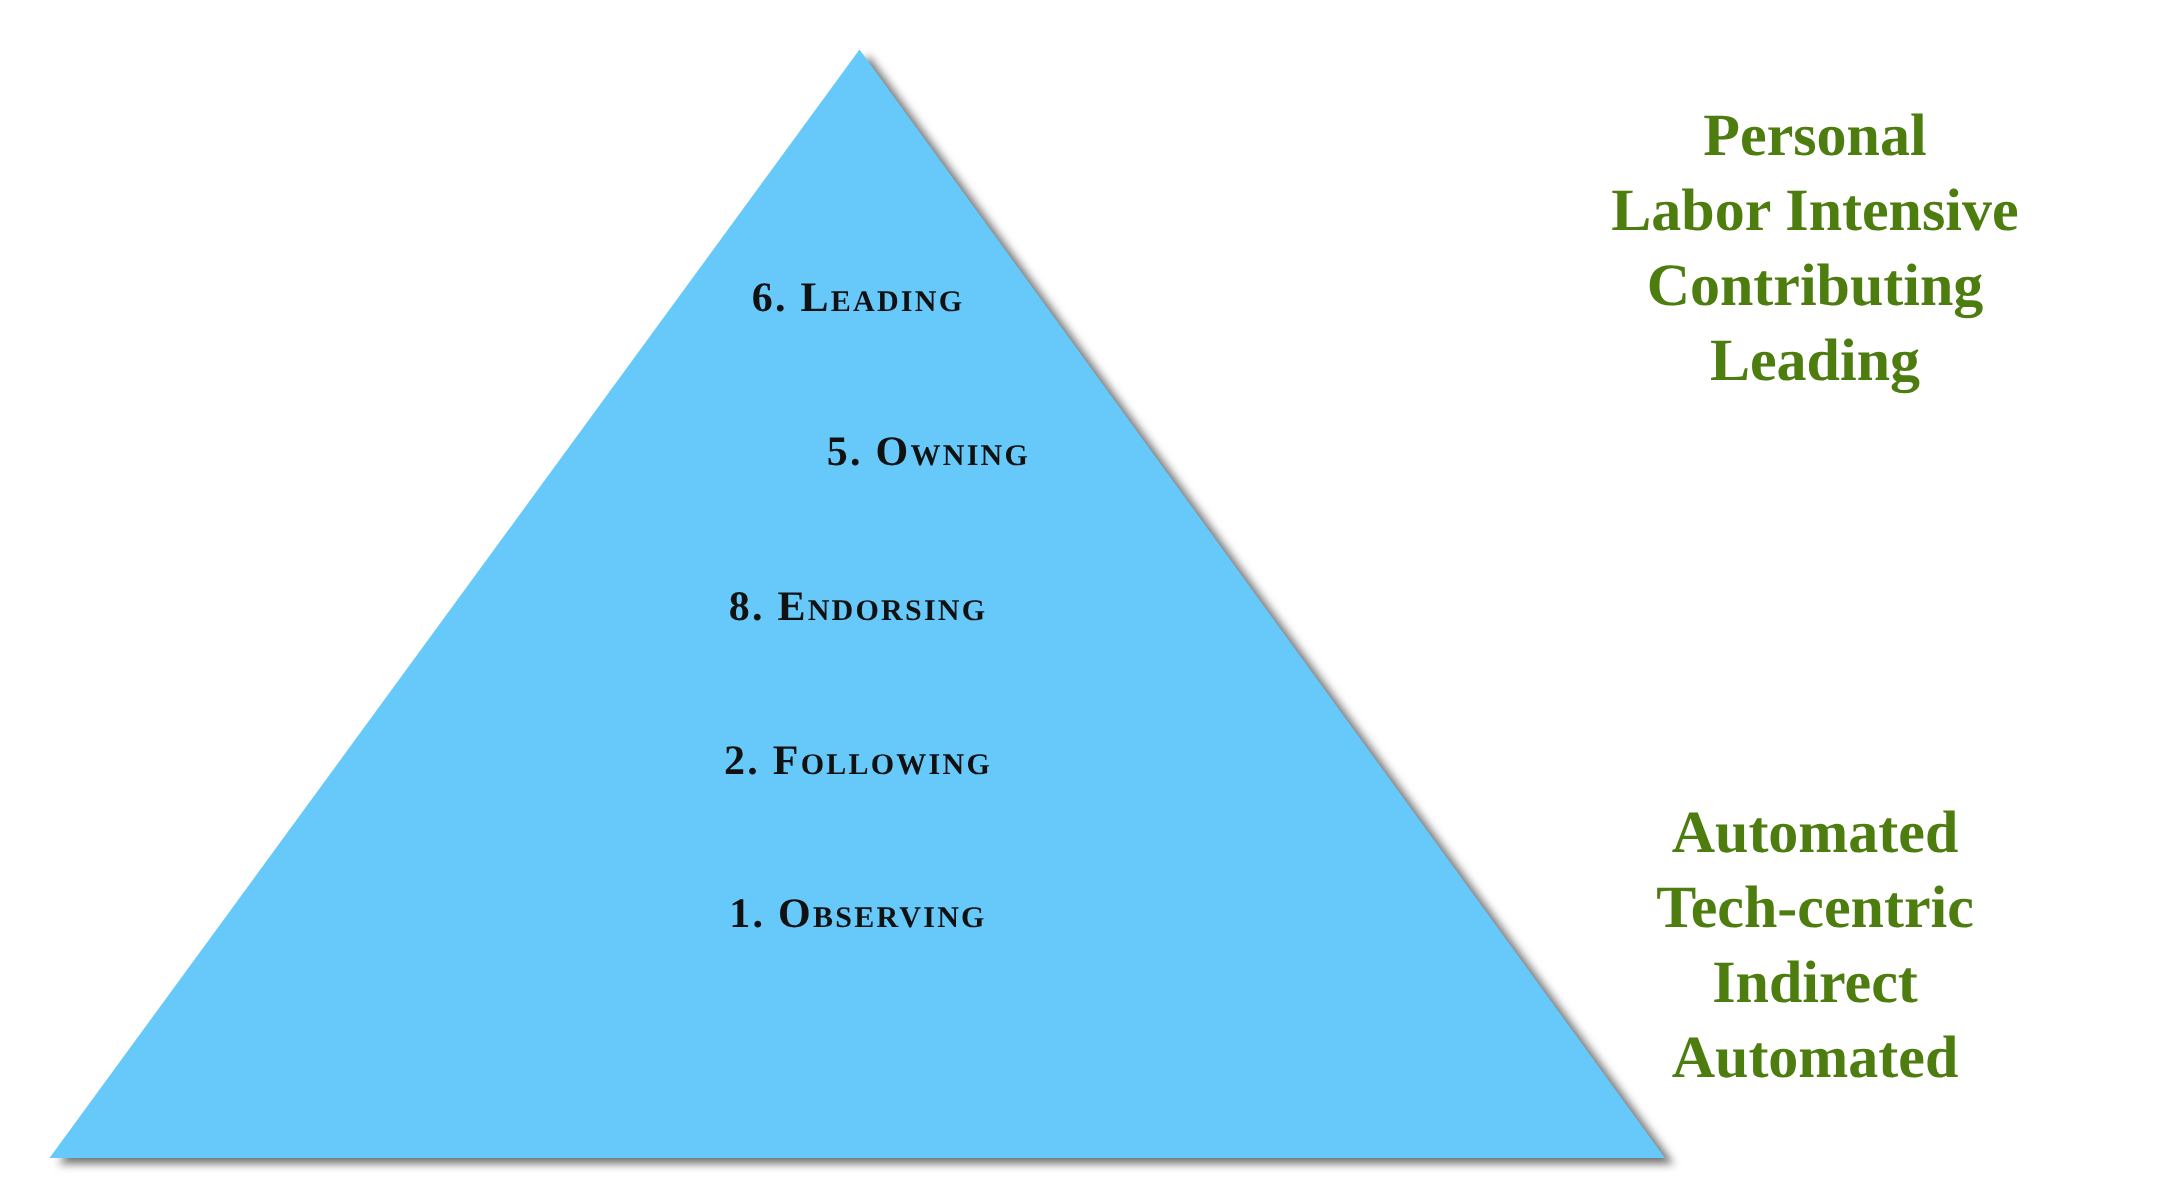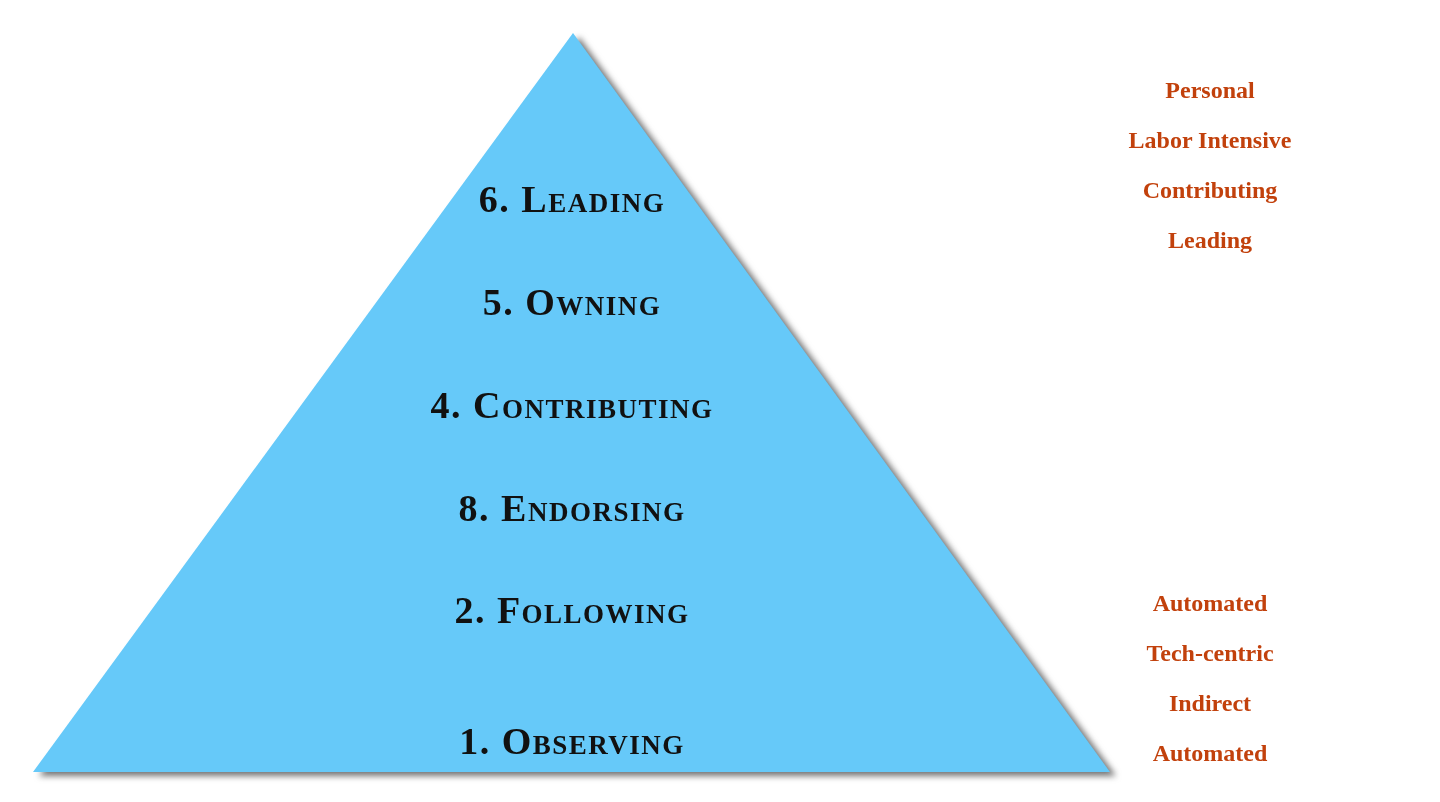--- a/index.html
+++ b/index.html
@@ -23,59 +23,58 @@
   .pyramid-svg polygon {
     filter: drop-shadow(6px 4px 3px rgba(70,70,70,0.75));
   }
   .levels { position: absolute; left: 0; top: 0; width: 100%; height: 100%; }
   .level-label {
     position: absolute;
     left: 572px;
     transform: translate(-50%, -50%);
     font-weight: bold;
     font-variant: small-caps;
-    font-size: 38px;
+    font-size: 28px;
     letter-spacing: 1.5px;
     color: #111111;
     white-space: nowrap;
   }
   .levels .level-label:nth-child(1) { top: 199px; }
-  .levels .level-label:nth-child(2) { top: 302px; }
+  .levels .level-label:nth-child(2) { top: 302px; margin-left: 47px; }
   .levels .level-label:nth-child(3) { top: 405px; }
   .levels .level-label:nth-child(4) { top: 508px; }
   .levels .level-label:nth-child(5) { top: 610px; text-align: right; }
   .levels .level-label:nth-child(6) { top: 713px; margin-top: 28px; }
   .annotation {
     position: absolute;
     left: 1210px;
     transform: translateX(-50%);
     text-align: center;
     font-weight: bold;
-    font-size: 24px;
+    font-size: 40px;
     line-height: 50px;
-    color: #c2410c;
+    color: #4d7c0f;
     white-space: nowrap;
   }
   .annotation.top-right { top: 65px; }
-  .annotation.bottom-right { top: 530px; margin-top: 48px; }
+  .annotation.bottom-right { top: 530px; }
   .annotation .line { display: block; }
 </style>
 </head>
 <body>
 
 <div class="canvas">
 
   <svg class="pyramid-svg" viewBox="0 0 1440 802">
     <polygon points="573,33 1110,772 33,772" fill="#66C9F9"></polygon>
   </svg>
 
   <div class="levels">
     <div class="level-label">6. Leading</div>
     <div class="level-label">5. Owning</div>
-    <div class="level-label">4. Contributing</div>
     <div class="level-label">8. Endorsing</div>
     <div class="level-label">2. Following</div>
     <div class="level-label">1. Observing</div>
   </div>
 
   <div class="annotation top-right">
     <span class="line">Personal</span>
     <span class="line">Labor Intensive</span>
     <span class="line">Contributing</span>
     <span class="line">Leading</span>

